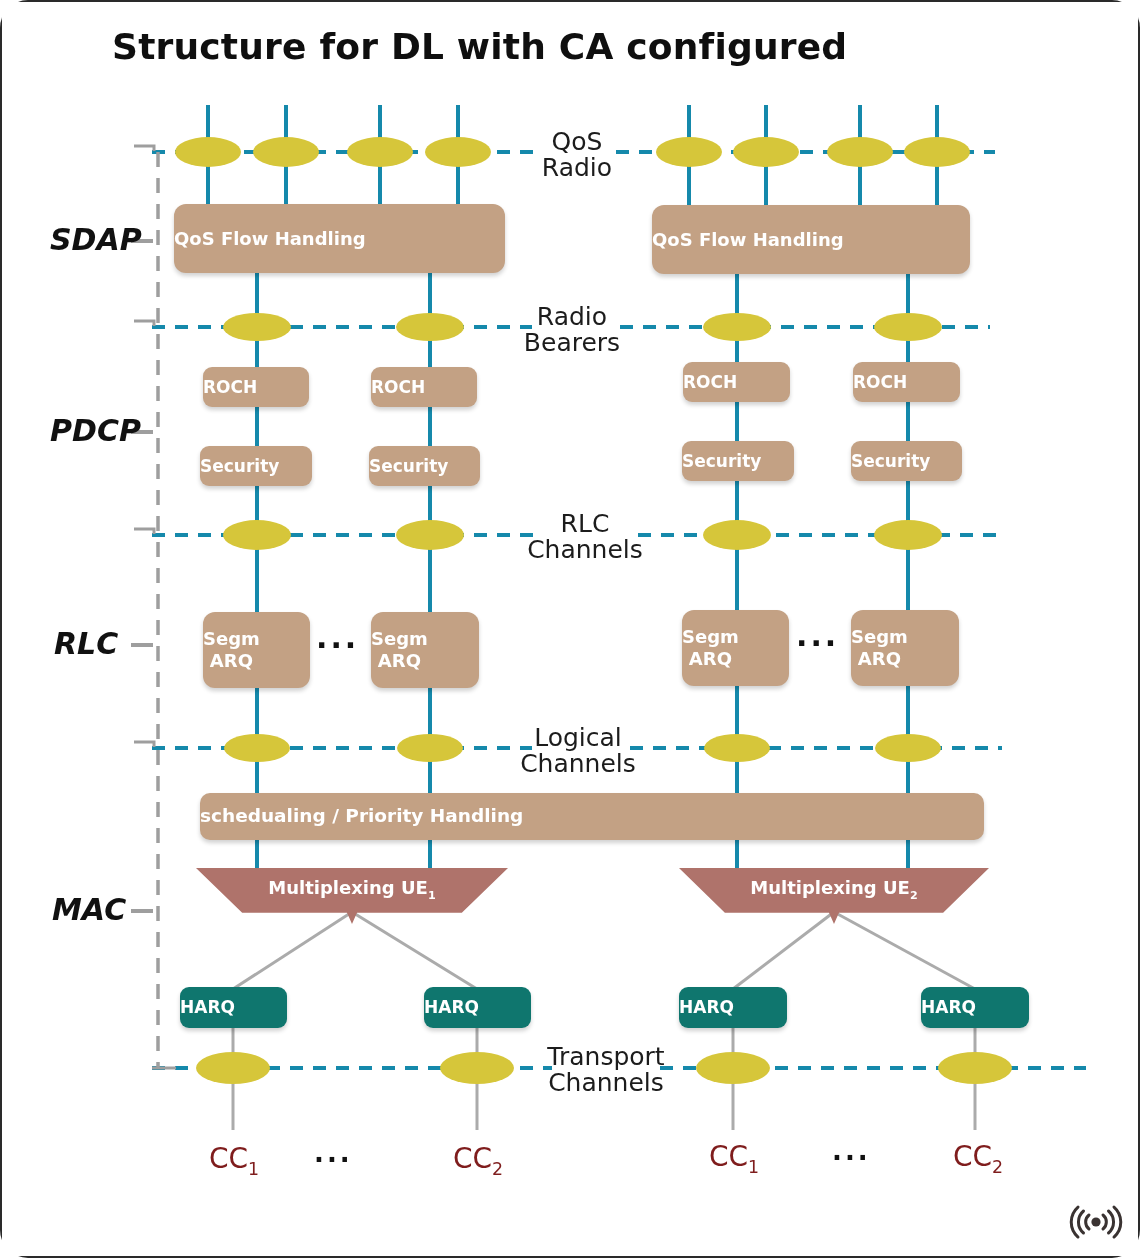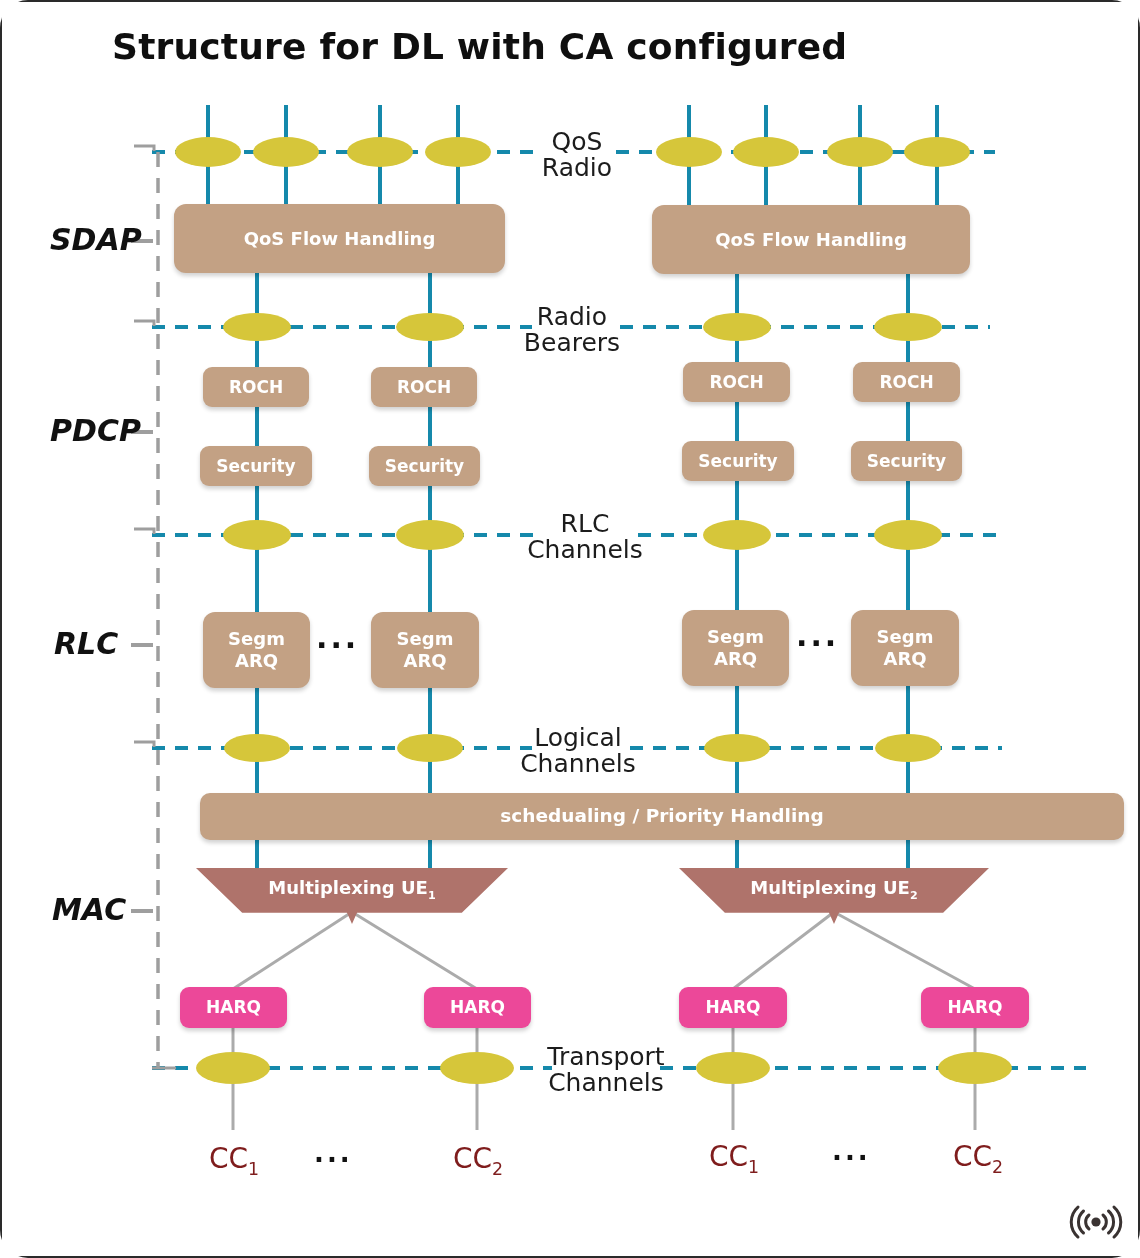--- a/index.html
+++ b/index.html
@@ -7,31 +7,31 @@
     position:relative;width:1140px;height:1258px;background:#ffffff;overflow:hidden;
     font-family:"DejaVu Sans","Liberation Sans",sans-serif;color:#151515;border-radius:28px;
   }
   .abs{position:absolute;}
   svg{display:block;}
   .title{font-size:36px;font-weight:700;letter-spacing:0.2px;color:#0f0f0f;}
   .layer{font-size:30px;font-weight:600;color:#111;font-style:italic;}
   .chlabel{font-size:25px;font-weight:400;color:#1c1c1c;text-align:center;line-height:1.02;}
   .chlabel span{display:block;}
   .box{
-    background:#C3A184;border-radius:12px;display:flex;align-items:center;justify-content:center;
+    background:#C3A184;border-radius:12px;display:flex;align-items:center;
     color:#fff;font-weight:700;box-shadow:0 3px 4px rgba(0,0,0,0.18);text-align:center;line-height:1.2;
   }
   .box.small{border-radius:9px;font-size:17px;}
   .box.big{font-size:18px;}
   .trap{
     background:#AF736B;color:#fff;font-weight:700;font-size:18px;text-align:center;
     clip-path:polygon(0 0,100% 0,85.2% 80%,51.6% 80%,50% 100%,48.4% 80%,14.8% 80%);
     padding-top:9px;box-sizing:border-box;
   }
-  .harq{background:#ec4899;border-radius:9px;font-size:17px;box-shadow:0 3px 4px rgba(0,0,0,0.18);}
+  .harq{background:#0f766e;border-radius:9px;font-size:17px;box-shadow:0 3px 4px rgba(0,0,0,0.18);}
   .dots{font-weight:800;color:#111;letter-spacing:3px;}
   .cc{font-size:28px;font-weight:500;color:#7f1d1d;margin-top:8px;}
   sub{font-size:0.62em;}
   .logo{display:flex;align-items:center;gap:5px;}
   .logo .stack{display:flex;flex-direction:column;align-items:flex-start;}
   .logo .name{font-size:33px;font-weight:800;color:#3a3332;letter-spacing:0px;line-height:0.95;}
   .logo .tag{font-size:11.3px;font-weight:500;color:#3a3332;letter-spacing:0.8px;margin-top:1px;}
   .frame{inset:0;border:2px solid #2a2a2a;border-radius:6px;pointer-events:none;}
 </style>
 </head>
@@ -208,21 +208,21 @@
     <span>ARQ</span></span>
     </div>
   <div class="abs box big" style="left:851px;top:610px;width:108px;height:76px;">
     <span><span>Segm</span><br>
     <span>ARQ</span></span>
     </div>
 
   <div class="abs dots" style="left:316px;top:620px;font-size:30px;">...</div>
   <div class="abs dots" style="left:796px;top:618px;font-size:30px;">...</div>
 
-  <div class="abs box big" style="left:200px;top:793px;width:924px;height:47px;border-radius:10px;font-size:18.5px;">
+  <div class="abs box big" style="left:200px;top:793px;width:784px;height:47px;border-radius:10px;font-size:18.5px;">
     <span>schedualing / Priority Handling</span>
     </div>
 
   <div class="abs trap" style="left:196px;top:868px;width:312px;height:56px;">
     <span>Multiplexing UE</span><sub>1</sub>
   </div>
   <div class="abs trap" style="left:679px;top:868px;width:310px;height:56px;">
     <span>Multiplexing UE</span><sub>2</sub>
   </div>
 

